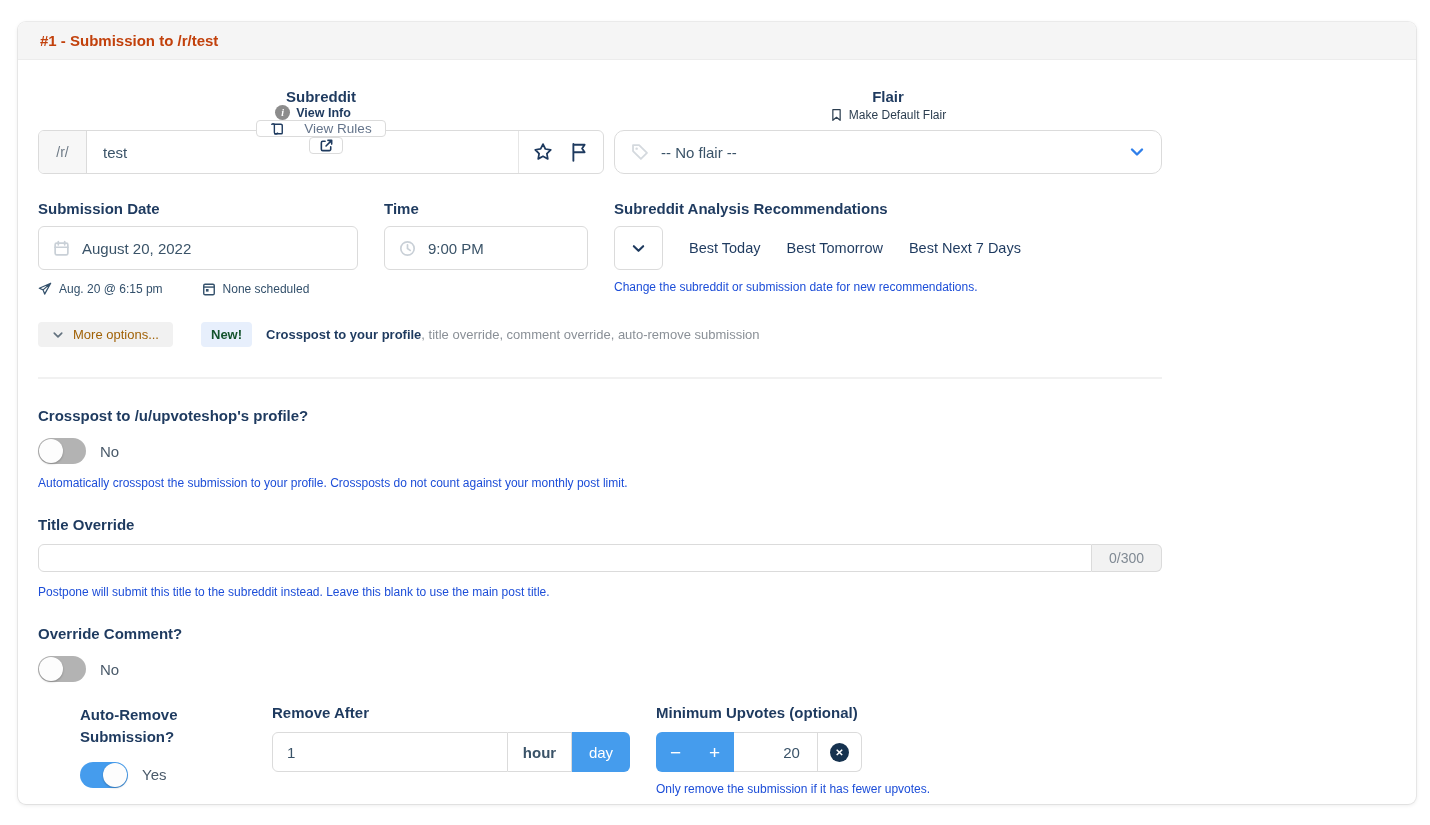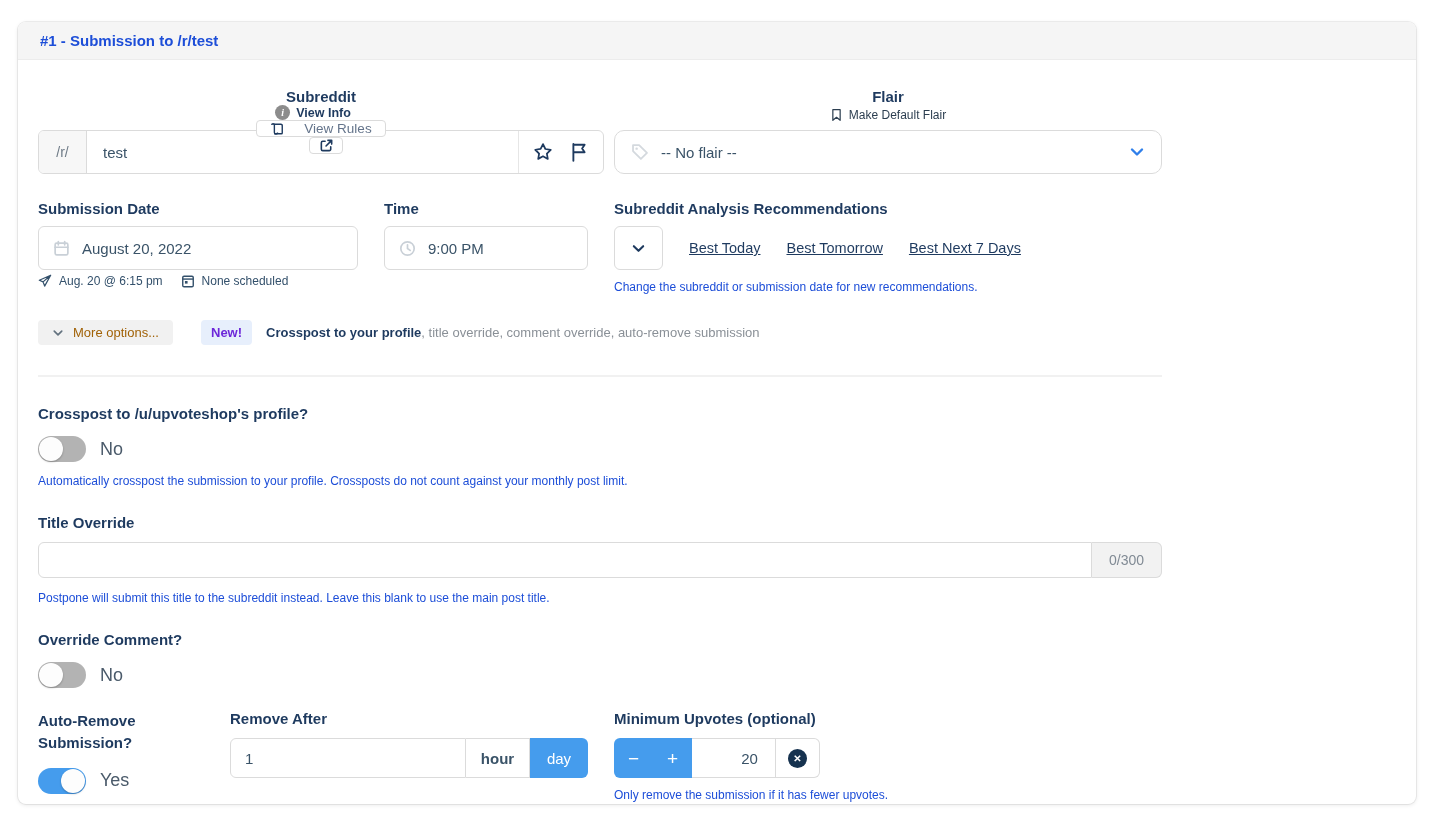--- a/index.html
+++ b/index.html
@@ -9,21 +9,21 @@
   .card {
     position:absolute; left:18px; top:22px; width:1398px; height:782px;
     background:#fff; border-radius:8px;
     box-shadow:0 1px 4px rgba(0,0,0,.10), 0 0 0 1px #f0f0f0;
     overflow:hidden;
   }
   .card-header {
     height:38px; background:#f5f5f5; border-bottom:1px solid #ececec;
     display:flex; align-items:center; padding:0 22px;
   }
-  .card-header-title { font-size:15px; font-weight:bold; color:#1d4ed8; }
+  .card-header-title { font-size:15px; font-weight:bold; color:#c2410c; }
 
   .card-body { padding:28px 20px 20px 20px; }
   .content { width:1124px; }
 
   .label { font-size:15px; font-weight:bold; color:#1e3a5f; }
   .helper { font-size:12px; color:#1d4ed8; }
 
   
   .row1 { display:flex; gap:10px; }
   .col-subreddit { width:566px; }
@@ -71,68 +71,68 @@
   .row2 { display:flex; margin-top:26px; }
   .col-date { width:320px; margin-right:26px; }
   .col-time { width:204px; margin-right:26px; }
   .col-reco { width:548px; }
   .field-label { display:block; margin-bottom:9px; }
 
   .inputbox { display:flex; align-items:center; gap:12px; height:44px; border:1px solid #dbdbdb; border-radius:6px; padding:0 14px; background:#fff; }
   .inputbox svg { color:#c9d0d7; flex:none; }
   .inputbox input { border:none; outline:none; font-size:15px; color:#3a5368; flex:1; min-width:0; font-family:"Liberation Sans", sans-serif; }
 
-  .meta-row { display:flex; align-items:center; gap:18px; margin-top:4px; }
+  .meta-row { display:flex; align-items:center; gap:39px; margin-top:12px; }
   .meta-item { display:flex; align-items:center; gap:7px; font-size:12px; color:#33506b; cursor:pointer; }
   .meta-item svg { color:#33506b; }
 
   .reco-row { display:flex; align-items:center; gap:26px; }
   .reco-dd {
     display:flex; align-items:center; gap:12px; height:44px; padding:0 16px;
     border:1px solid #dbdbdb; border-radius:6px; font-size:15px; color:#3a5368;
     background:#fff; cursor:pointer;
   }
   .reco-dd svg { color:#1e3a5f; }
-  .reco-link { font-size:14.5px; color:#1e3a5f; text-decoration:underline; cursor:pointer;text-align:right; }
+  .reco-link { font-size:14.5px; color:#1e3a5f; cursor:pointer;text-align:right; }
   .reco-helper { margin-top:10px; }
 
   .moreopts-row { display:flex; align-items:center; margin-top:26px; gap:14px; }
   .moreopts-btn {
     display:flex; align-items:center; gap:9px; height:25px; padding:0 14px;
     background:#f1f1f1; border:none; border-radius:4px; font-size:13px; color:#a16207; cursor:pointer;
     font-family:"Liberation Sans", sans-serif;
   }
-  .new-badge { background:#e7effc; color:#6d28d9; font-size:13px; font-weight:bold; border-radius:4px; padding:5px 10px; margin-left:14px;text-align:right; }
+  .new-badge { background:#e7effc; color:#14532d; font-size:13px; font-weight:bold; border-radius:4px; padding:5px 10px; margin-left:14px;text-align:right; }
   .moreopts-desc { font-size:13px; color:#8a9097; }
   .moreopts-desc b { color:#1e3a5f; font-weight:bold; }
 
   .divider { height:2px; background:#f1f1f1; margin:30px 0 28px 0; border:none; }
 
   .toggle-row { display:flex; align-items:center; gap:14px; margin-top:13px; }
   .toggle { width:48px; height:26px; border-radius:13px; position:relative; cursor:pointer; flex:none; }
   .toggle .knob { position:absolute; top:1px; width:24px; height:24px; border-radius:50%; background:#fdfdfd; box-shadow:0 1px 2px rgba(0,0,0,.25); }
   .toggle.off { background:#b3b3b3; }
   .toggle.off .knob { left:1px; }
   .toggle.on { background:#459ced; }
   .toggle.on .knob { right:1px; }
-  .toggle-state { font-size:18px; color:#4a5a6a; }
+  .toggle-state { font-size:15px; color:#4a5a6a; }
   .toggle-helper { margin-top:12px; }
 
   .section { margin-top:26px; }
 
-  .titleov-group { display:flex; margin-top:10px; height:36px; }
+  .titleov-group { display:flex; margin-top:10px; height:28px; }
   .titleov-input { flex:1; border:1px solid #dbdbdb; border-radius:6px 0 0 6px; padding:0 12px; font-size:15px; color:#3a5368; outline:none; font-family:"Liberation Sans", sans-serif; }
   .titleov-counter {
     width:70px; background:#f2f2f2; border:1px solid #dbdbdb; border-left:none;
     border-radius:0 6px 6px 0; display:flex; align-items:center; justify-content:center;
     font-size:14px; color:#808a94;
   }
   .titleov-helper { margin-top:13px; }
 
-  .bottom-row { display:flex; margin-top:22px; }
+  .bottom-row { display:flex; margin-top:22px;margin-left:42px; }
   .col-autoremove { width:160px; margin-right:32px; }
   .col-removeafter { width:358px; margin-right:26px; }
   .col-minup { flex:1; }
 
   .ra-group { display:flex; height:40px; margin-top:10px; }
   .ra-input { width:236px; border:1px solid #dbdbdb; border-radius:6px 0 0 6px; padding:0 14px; font-size:15px; color:#3a5368; outline:none; font-family:"Liberation Sans", sans-serif; }
   .ra-hour { width:64px; background:#fff; border:1px solid #dbdbdb; border-left:none; font-size:15px; color:#3a5368; cursor:pointer; font-family:"Liberation Sans", sans-serif;font-weight:bold; }
   .ra-day { width:58px; background:#459ced; border:none; border-radius:0 6px 6px 0; font-size:15px; color:#fff; cursor:pointer; font-family:"Liberation Sans", sans-serif; }
 
   .mu-group { display:flex; height:40px; margin-top:10px; }

